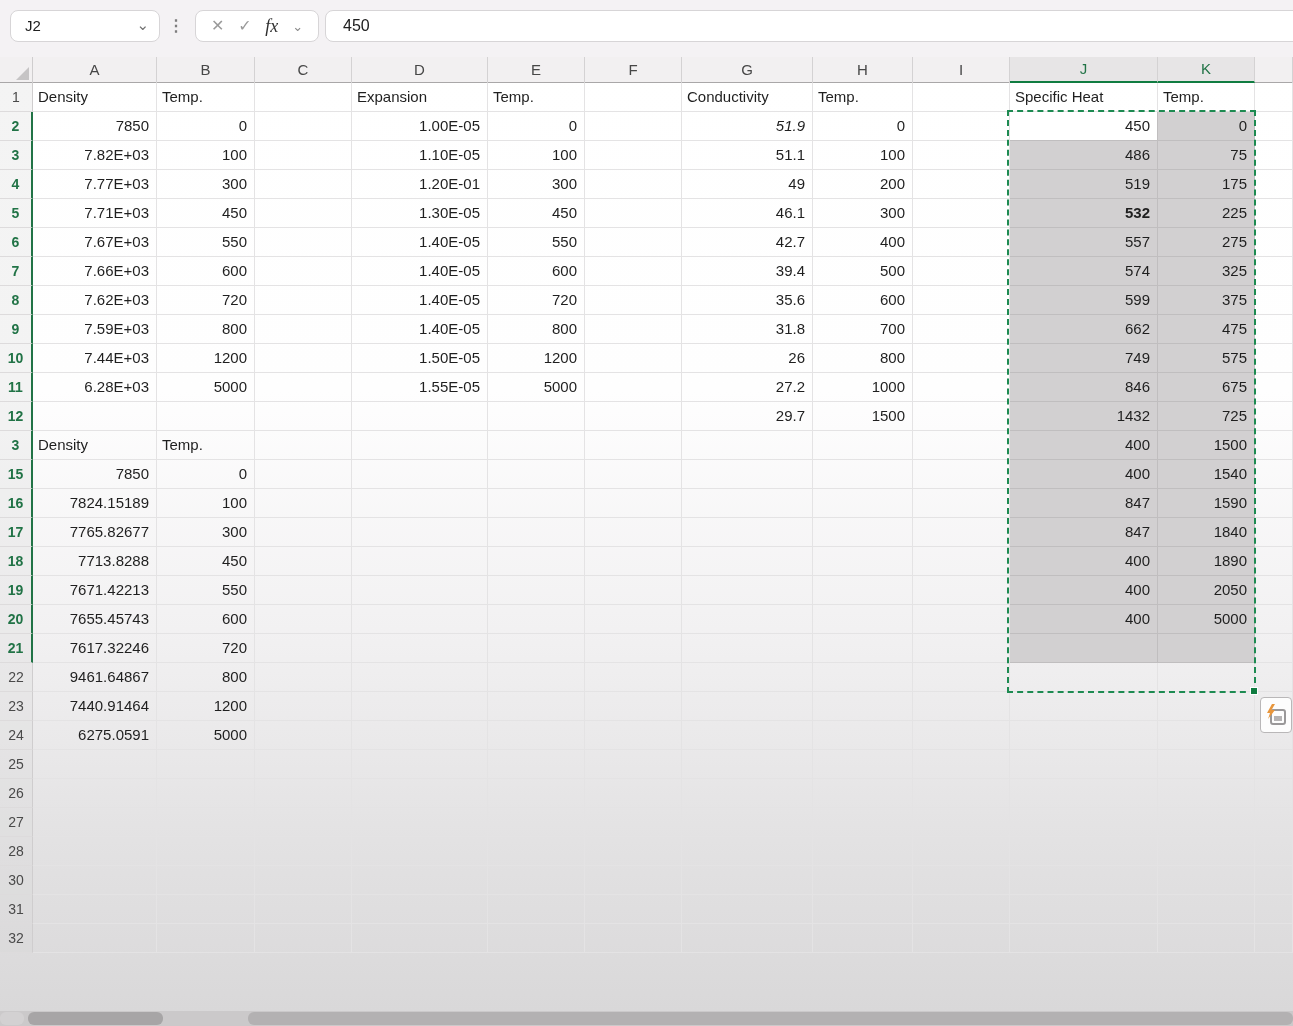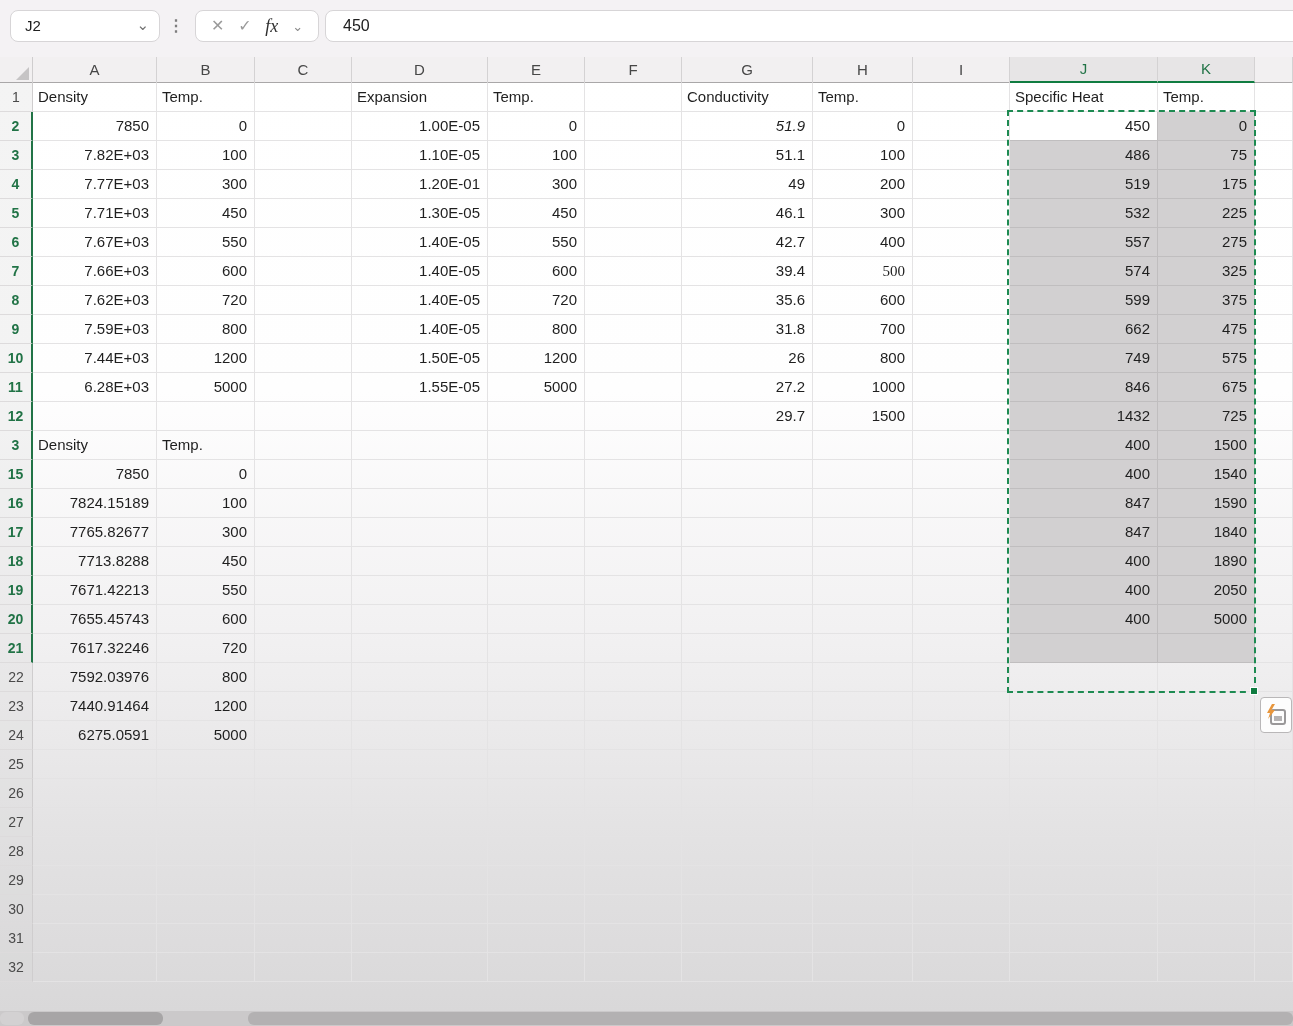--- a/index.html
+++ b/index.html
@@ -166,21 +166,21 @@
           <div class="rowhdr selrow">5</div>
           <div class="cell num" style="width: 124px;">7.71E+03</div>
           <div class="cell num" style="width: 98px;">450</div>
           <div class="cell txt" style="width: 97px;"></div>
           <div class="cell num" style="width: 136px;">1.30E-05</div>
           <div class="cell num" style="width: 97px;">450</div>
           <div class="cell txt" style="width: 97px;"></div>
           <div class="cell num" style="width: 131px;">46.1</div>
           <div class="cell num" style="width: 100px;">300</div>
           <div class="cell txt" style="width: 97px;"></div>
-          <div class="cell num sel" style="width: 148px;">532</div>
+          <div class="cell num sel" style="width: 148px; font-weight: bold;">532</div>
           <div class="cell num sel" style="width: 97px;">225</div>
           <div class="cell txt" style="width: 38px;"></div>
         </div>
         <div class="row">
           <div class="rowhdr selrow">6</div>
           <div class="cell num" style="width: 124px;">7.67E+03</div>
           <div class="cell num" style="width: 98px;">550</div>
           <div class="cell txt" style="width: 97px;"></div>
           <div class="cell num" style="width: 136px;">1.40E-05</div>
           <div class="cell num" style="width: 97px;">550</div>
@@ -194,21 +194,21 @@
         </div>
         <div class="row">
           <div class="rowhdr selrow">7</div>
           <div class="cell num" style="width: 124px;">7.66E+03</div>
           <div class="cell num" style="width: 98px;">600</div>
           <div class="cell txt" style="width: 97px;"></div>
           <div class="cell num" style="width: 136px;">1.40E-05</div>
           <div class="cell num" style="width: 97px;">600</div>
           <div class="cell txt" style="width: 97px;"></div>
           <div class="cell num" style="width: 131px;">39.4</div>
-          <div class="cell num" style="width: 100px; font-family: Liberation Serif, serif;">500</div>
+          <div class="cell num" style="width: 100px;">500</div>
           <div class="cell txt" style="width: 97px;"></div>
           <div class="cell num sel" style="width: 148px;">574</div>
           <div class="cell num sel" style="width: 97px;">325</div>
           <div class="cell txt" style="width: 38px;"></div>
         </div>
         <div class="row">
           <div class="rowhdr selrow">8</div>
           <div class="cell num" style="width: 124px;">7.62E+03</div>
           <div class="cell num" style="width: 98px;">720</div>
           <div class="cell txt" style="width: 97px;"></div>
@@ -397,21 +397,21 @@
           <div class="cell txt" style="width: 97px;"></div>
           <div class="cell txt" style="width: 131px;"></div>
           <div class="cell txt" style="width: 100px;"></div>
           <div class="cell txt" style="width: 97px;"></div>
           <div class="cell txt sel" style="width: 148px;"></div>
           <div class="cell txt sel" style="width: 97px;"></div>
           <div class="cell txt" style="width: 38px;"></div>
         </div>
         <div class="row">
           <div class="rowhdr">22</div>
-          <div class="cell num" style="width: 124px;">7592.03976</div>
+          <div class="cell num" style="width: 124px;">9461.64867</div>
           <div class="cell num" style="width: 98px;">800</div>
           <div class="cell txt" style="width: 97px;"></div>
           <div class="cell txt" style="width: 136px;"></div>
           <div class="cell txt" style="width: 97px;"></div>
           <div class="cell txt" style="width: 97px;"></div>
           <div class="cell txt" style="width: 131px;"></div>
           <div class="cell txt" style="width: 100px;"></div>
           <div class="cell txt" style="width: 97px;"></div>
           <div class="cell txt" style="width: 148px;"></div>
           <div class="cell txt" style="width: 97px;"></div>
@@ -487,35 +487,20 @@
           <div class="cell txt" style="width: 97px;"></div>
           <div class="cell txt" style="width: 131px;"></div>
           <div class="cell txt" style="width: 100px;"></div>
           <div class="cell txt" style="width: 97px;"></div>
           <div class="cell txt" style="width: 148px;"></div>
           <div class="cell txt" style="width: 97px;"></div>
           <div class="cell txt" style="width: 38px;"></div>
         </div>
         <div class="row">
           <div class="rowhdr">28</div>
-          <div class="cell txt" style="width: 124px;"></div>
-          <div class="cell txt" style="width: 98px;"></div>
-          <div class="cell txt" style="width: 97px;"></div>
-          <div class="cell txt" style="width: 136px;"></div>
-          <div class="cell txt" style="width: 97px;"></div>
-          <div class="cell txt" style="width: 97px;"></div>
-          <div class="cell txt" style="width: 131px;"></div>
-          <div class="cell txt" style="width: 100px;"></div>
-          <div class="cell txt" style="width: 97px;"></div>
-          <div class="cell txt" style="width: 148px;"></div>
-          <div class="cell txt" style="width: 97px;"></div>
-          <div class="cell txt" style="width: 38px;"></div>
-        </div>
-        <div class="row">
-          <div class="rowhdr">29</div>
           <div class="cell txt" style="width: 124px;"></div>
           <div class="cell txt" style="width: 98px;"></div>
           <div class="cell txt" style="width: 97px;"></div>
           <div class="cell txt" style="width: 136px;"></div>
           <div class="cell txt" style="width: 97px;"></div>
           <div class="cell txt" style="width: 97px;"></div>
           <div class="cell txt" style="width: 131px;"></div>
           <div class="cell txt" style="width: 100px;"></div>
           <div class="cell txt" style="width: 97px;"></div>
           <div class="cell txt" style="width: 148px;"></div>

